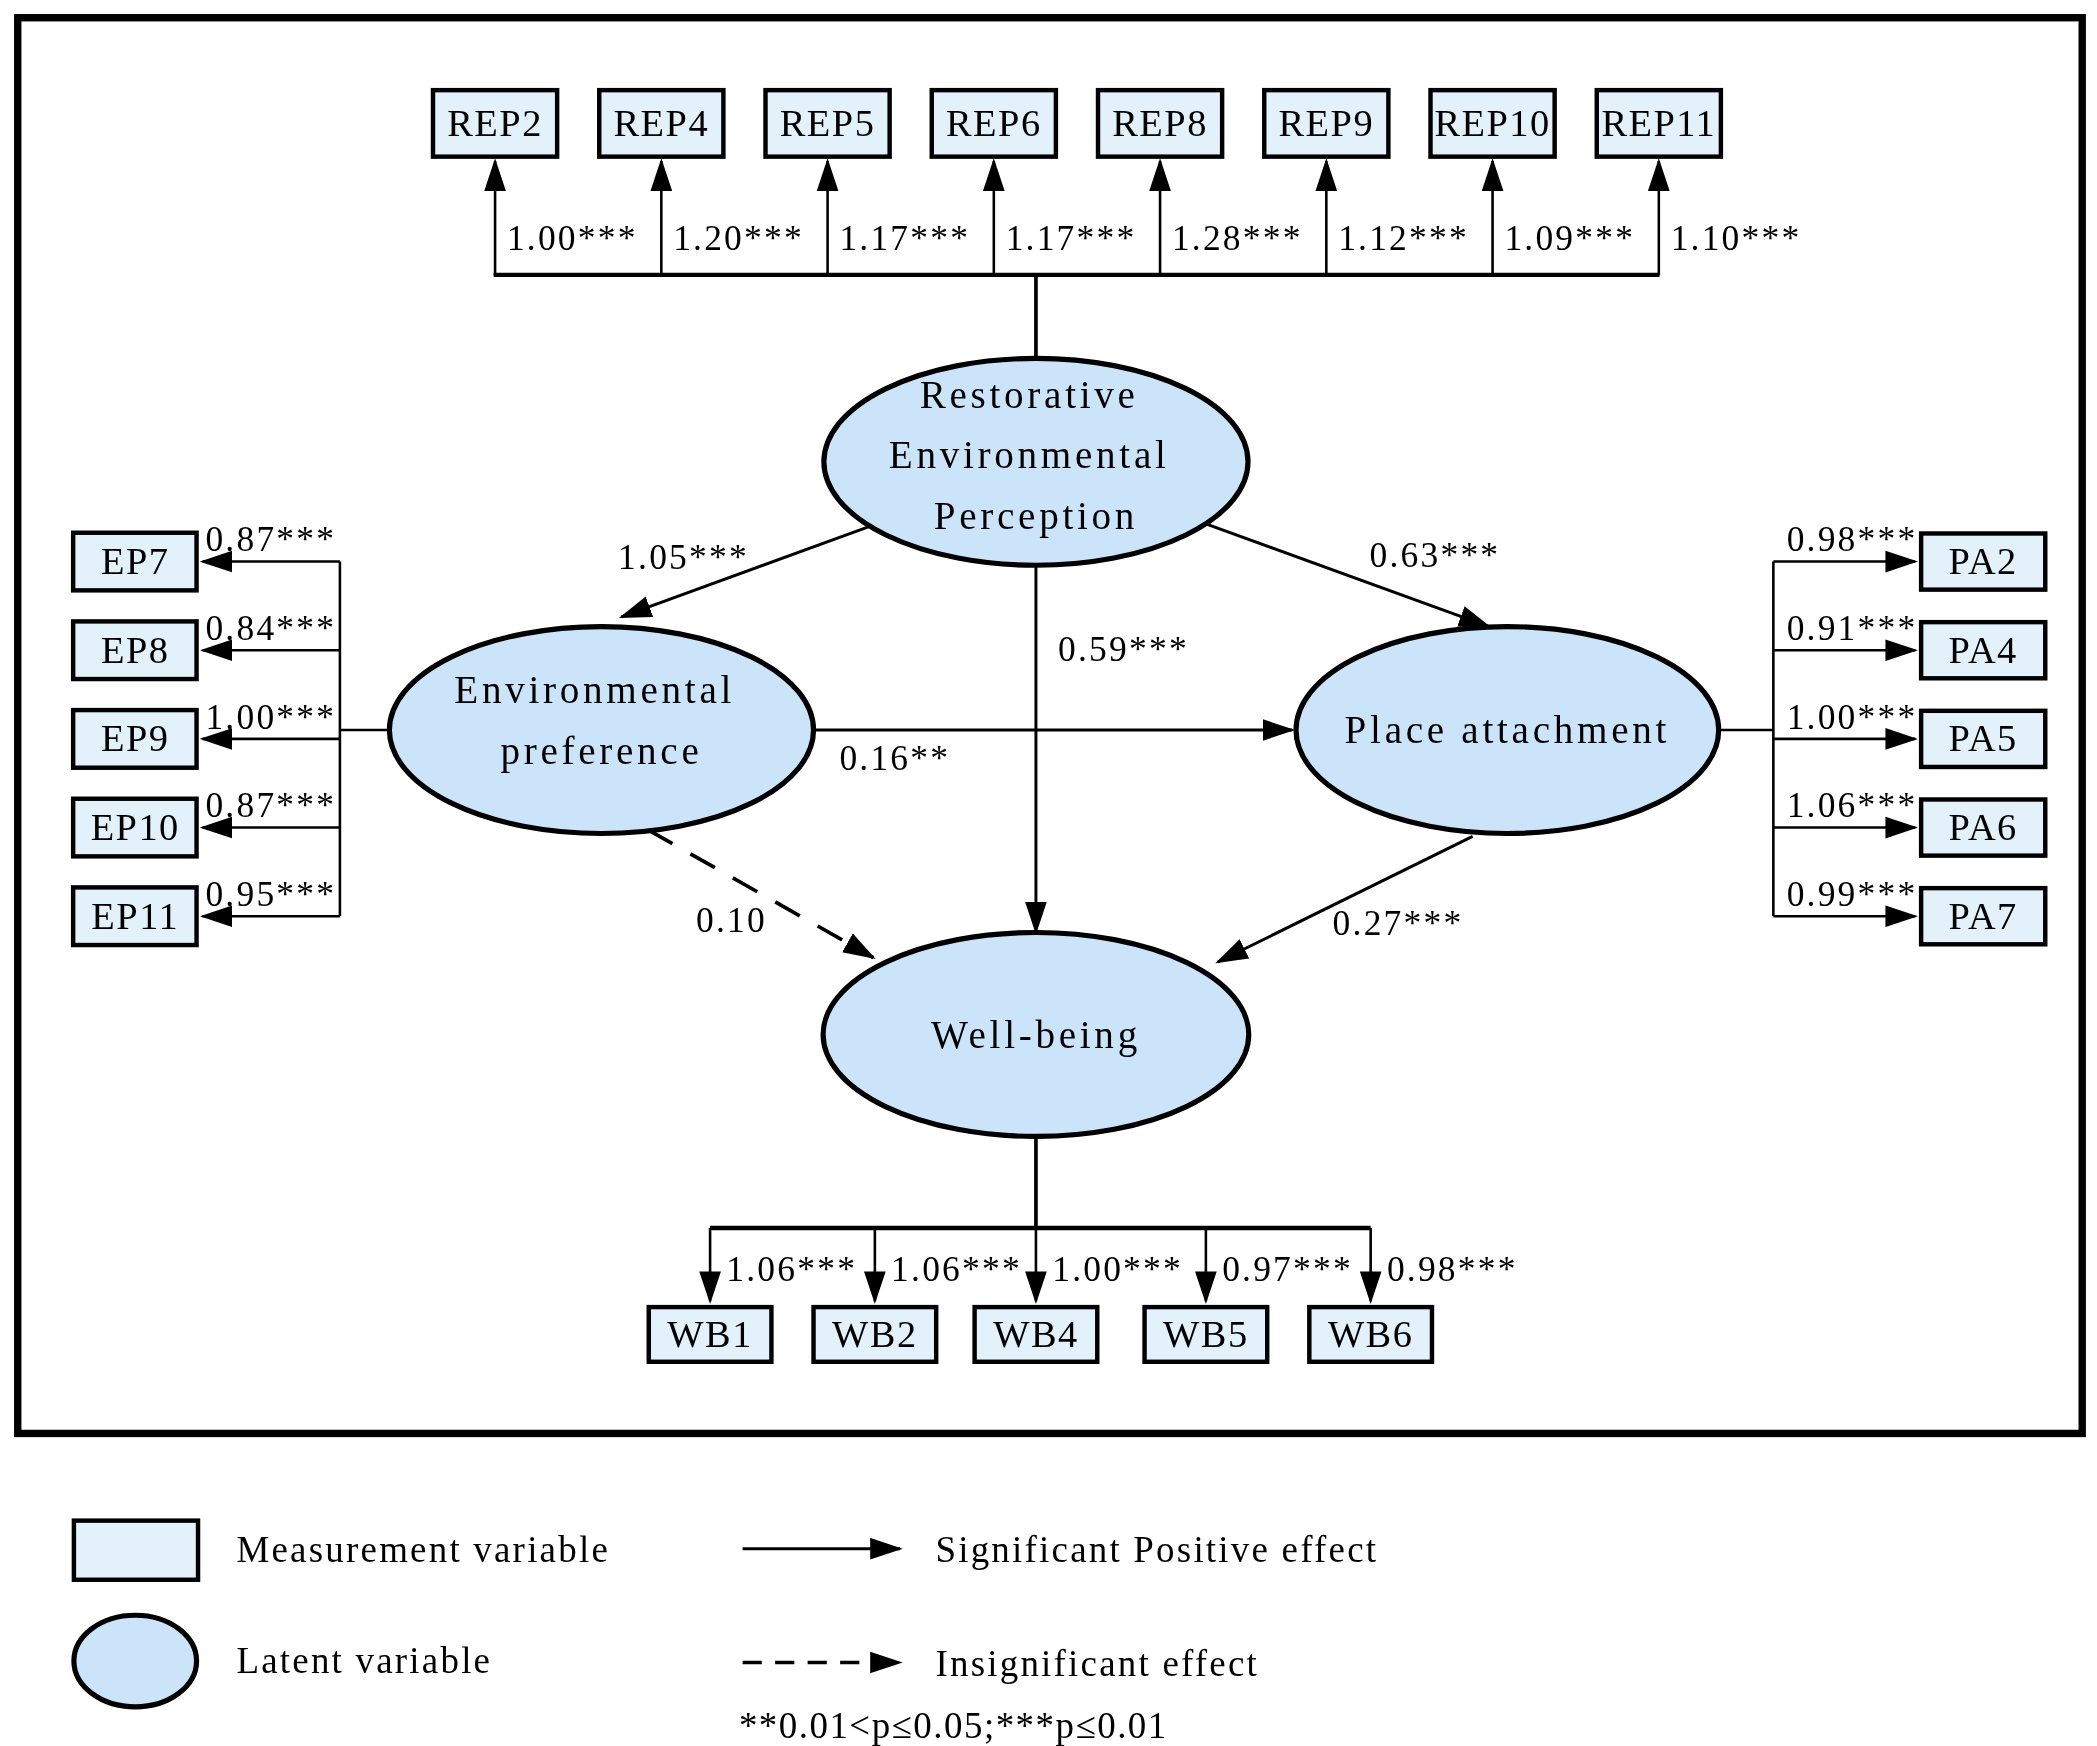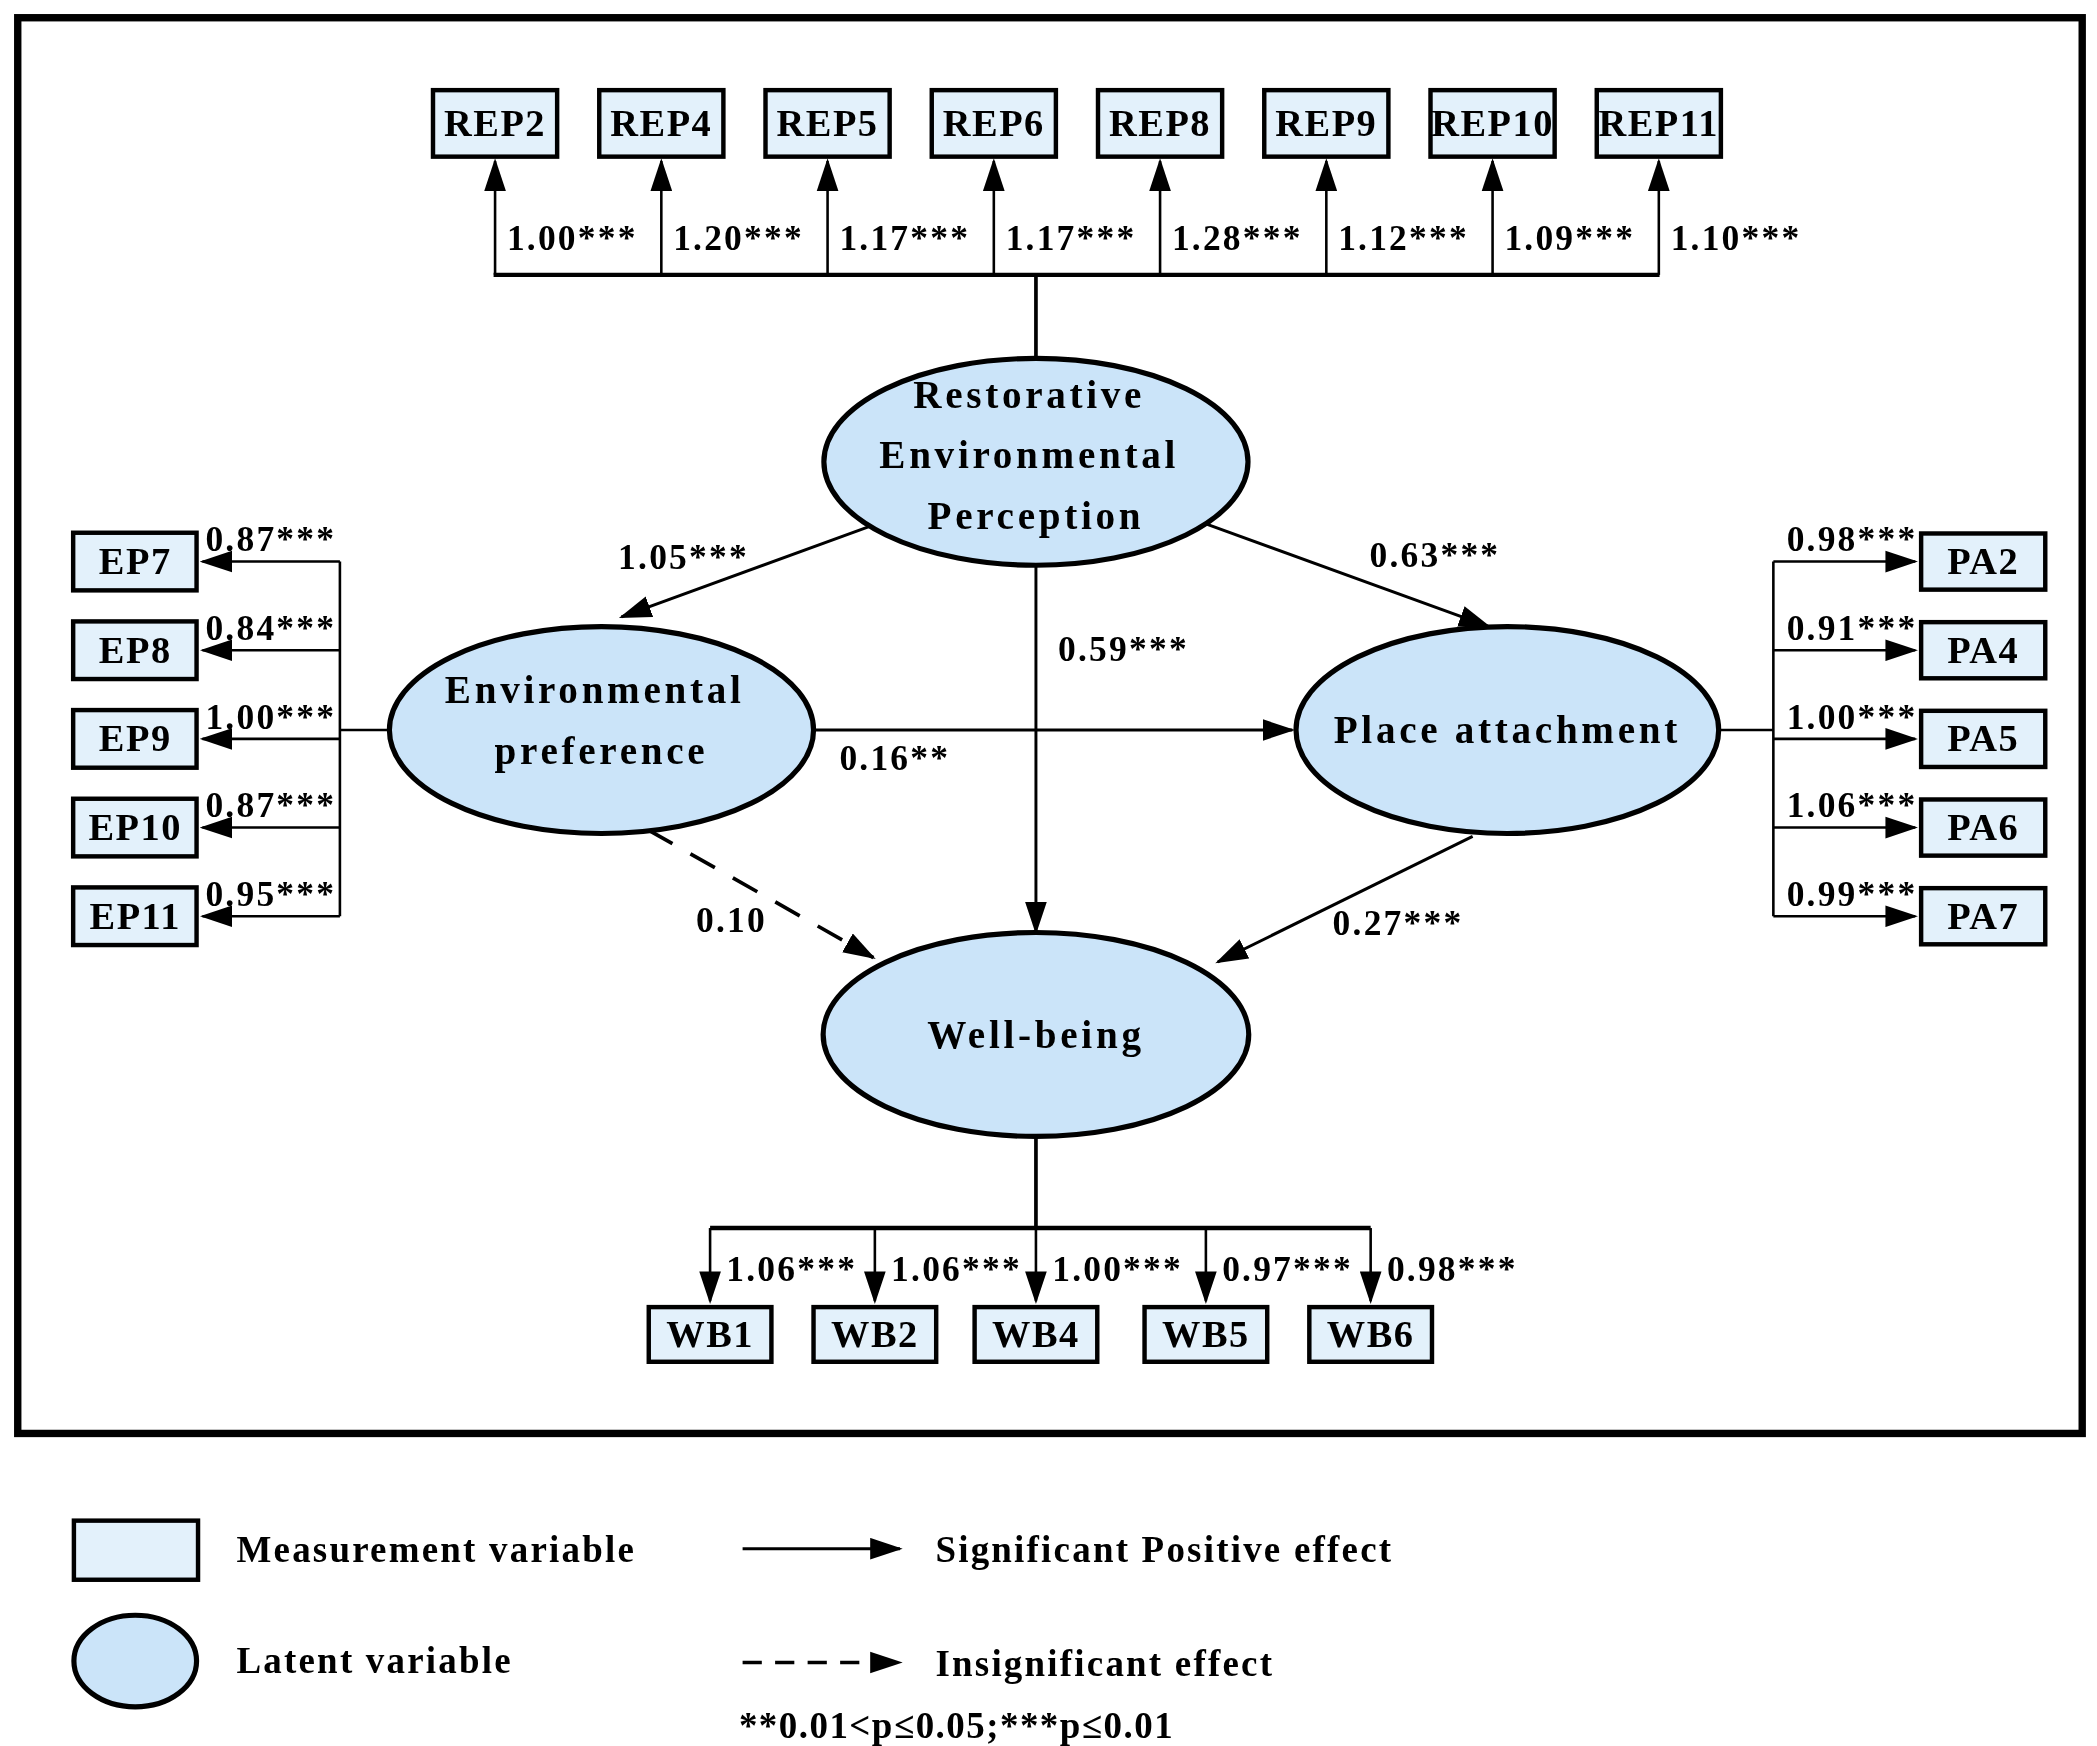--- a/index.html
+++ b/index.html
@@ -1,21 +1,21 @@
 <!DOCTYPE html>
 <html style="--box: #e3f1fb; --ellipse: #cbe4f9; --line: #000000;font-size:12px"><head>
 <meta charset="utf-8">
 <style>
   :root{
     --box:#e3f1fb;
     --ellipse:#cbe4f9;
     --line:#000000;
   }
   html,body{margin:0;padding:0;background:#ffffff;}
-  .page{width:2097px;height:1746px;position:relative;background:#fff;font-weight:bold;}
+  .page{width:2097px;height:1746px;position:relative;background:#fff;}
   svg{display:block;}
   svg text{
     font-family:"Liberation Serif", serif;
     fill:#000;
   }
   .edge{stroke:var(--line);fill:none;}
   .box{fill:var(--box);stroke:var(--line);stroke-width:6;}
   .ellipse{fill:var(--ellipse);stroke:var(--line);stroke-width:7;}
   .box-label{font-size:52px;letter-spacing:2px;text-anchor:middle;}
   .node-label{font-size:53px;letter-spacing:5px;text-anchor:middle;}

